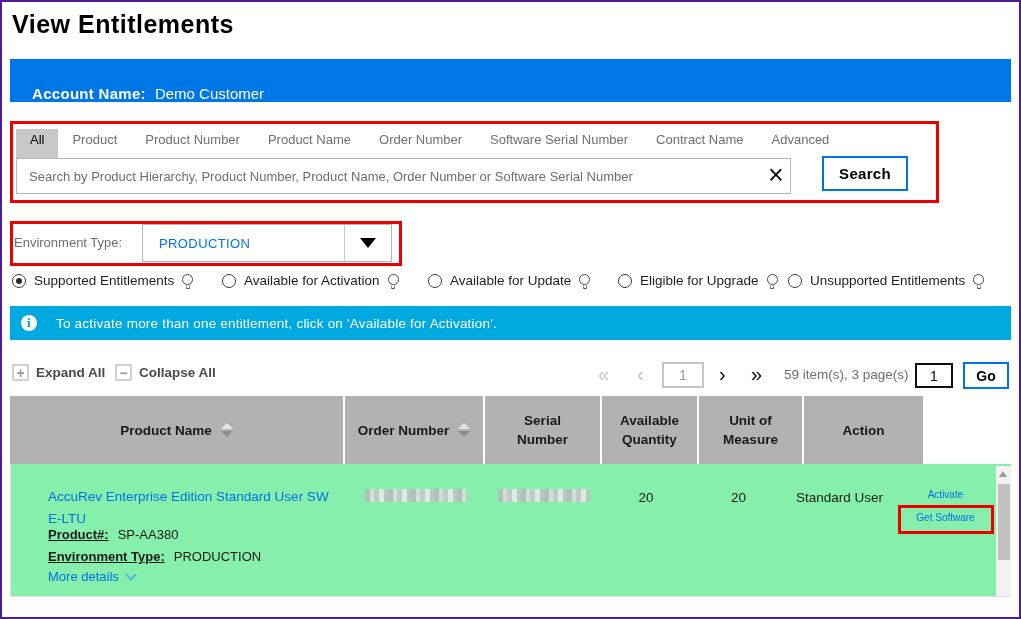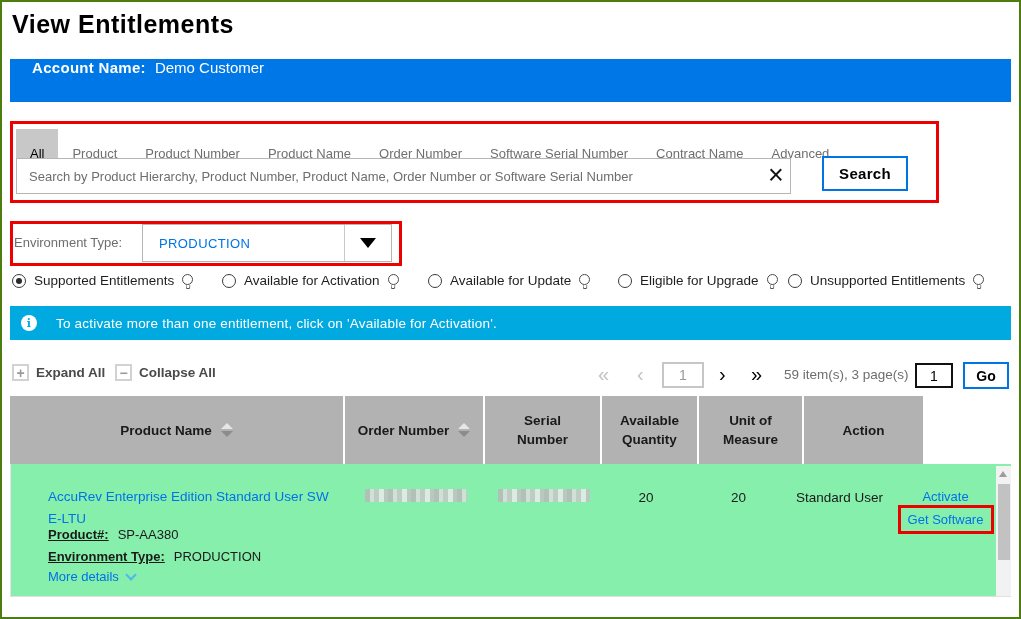--- a/index.html
+++ b/index.html
@@ -1,39 +1,39 @@
 <!DOCTYPE html>
 <html><head>
 <meta charset="utf-8">
 <style>
   * { margin:0; padding:0; box-sizing:border-box; }
   body { font-family:"Liberation Sans","DejaVu Sans",sans-serif; background:#fff; }
   .page { position:relative; width:1021px; height:619px; background:#fff;
-          border:2px solid #4d7c0f; overflow:hidden; }
+          border:2px solid #4c1d95; overflow:hidden; }
 
   
   .page-title { position:absolute; left:10px; top:8px; font-size:25px; font-weight:800;
                 letter-spacing:.5px; color:#000; }
 
   
   .banner { position:absolute; left:8px; top:57px; width:1001px; height:43px;
-            background:#0077E6; color:#fff; display:flex; align-items:flex-start;
+            background:#0077E6; color:#fff; display:flex; align-items:flex-end;
             padding-left:22px; font-size:15px; }
   .banner b { font-weight:700; margin-right:9px; letter-spacing:.3px; }
 
   
   .ann { position:absolute; border:3px solid #EC0000; pointer-events:none; z-index:50; }
   .ann1 { left:8px;   top:119px; width:929px; height:82px; }
   .ann2 { left:8px;   top:219px; width:392px; height:45px; }
   .ann3 { left:896px; top:503px; width:96px;  height:29px; }
 
   
   .tabs { position:absolute; left:14px; top:127px; height:29px; display:flex;
           align-items:stretch; font-size:13px; color:#6F6F6F; }
-  .tab { padding:17px 14px; cursor:pointer; white-space:nowrap; }
+  .tab { padding:3px 14px; cursor:pointer; white-space:nowrap; }
   .tab.selected { background:#C8C8C8; color:#000; }
 
   
   .search-input { position:absolute; left:14px; top:156px; width:775px; height:36px;
                   border:1px solid #B5B5B5; background:#fff; font-size:13px; color:#333;
                   padding:0 40px 0 12px; outline:none;
                   font-family:"Liberation Sans","DejaVu Sans",sans-serif; }
   .search-input::placeholder { color:#6E6E6E; opacity:1; }
   .clear-x { position:absolute; left:758px; top:155px; width:32px; height:36px;
              display:flex; align-items:center; justify-content:center; font-size:27px;
@@ -117,21 +117,21 @@
   .prod-attr { position:absolute; left:37px; font-size:13px; color:#1A1A1A; }
   .prod-attr b { font-weight:700; margin-right:9px;text-decoration:underline; }
   .more-details { position:absolute; left:37px; top:105px; font-size:13px; color:#0073E7;
                   display:flex; align-items:center; gap:8px; cursor:pointer; }
   .chev-dn { width:8px; height:8px; border-right:2px solid #4FB9EE; border-bottom:2px solid #4FB9EE;
              transform:rotate(45deg); margin-top:-4px; }
   .redacted { position:absolute; top:25px; height:13px; border-radius:1px;
               background:repeating-linear-gradient(90deg,#B9B9B9 0 5px,#DEDEDE 5px 9px,
                  #C7C7C7 9px 14px,#EBEBEB 14px 19px,#C2C2C2 19px 23px); opacity:.85; }
   .num-val { position:absolute; top:26px; font-size:13.5px; color:#1A1A1A; text-align:center; }
-  .action-link { position:absolute; font-size:13px; color:#0073E7; text-align:center; cursor:pointer; }
+  .action-link { position:absolute; font-size:10px; color:#0073E7; text-align:center; cursor:pointer; }
 
   
   .scrollbar { position:absolute; left:994px; top:464px; width:15px; height:131px;
                background:#F2F2F2; }
   .sb-up { position:absolute; left:3px; top:5px; width:0; height:0;
            border-left:4.5px solid transparent; border-right:4.5px solid transparent;
            border-bottom:6px solid #9C9C9C; }
   .sb-thumb { position:absolute; left:1.5px; top:18px; width:12px; height:76px; background:#C2C2C2; }
 
   .bottom-divider { position:absolute; left:8px; top:594px; width:1001px; height:1px;

